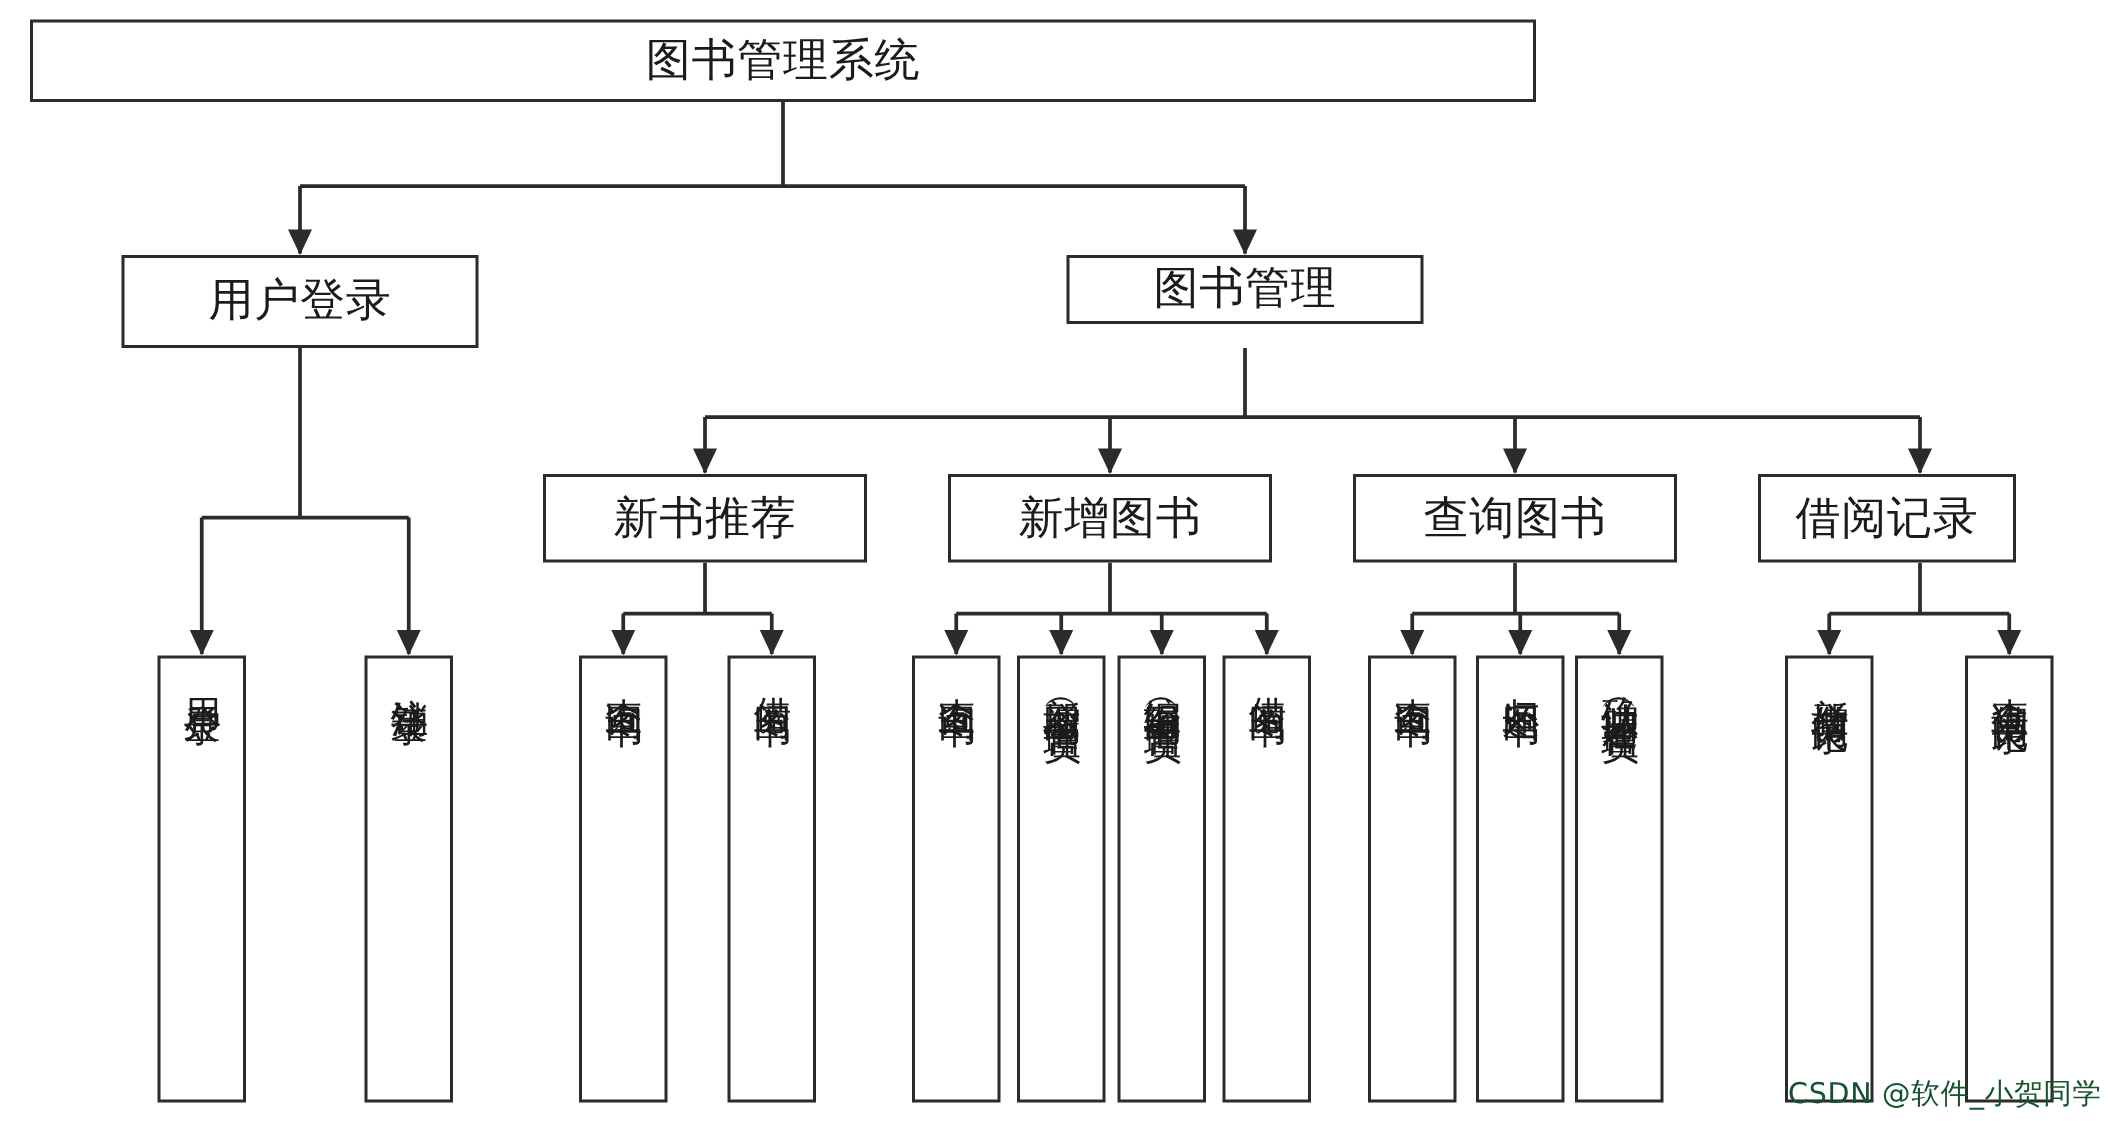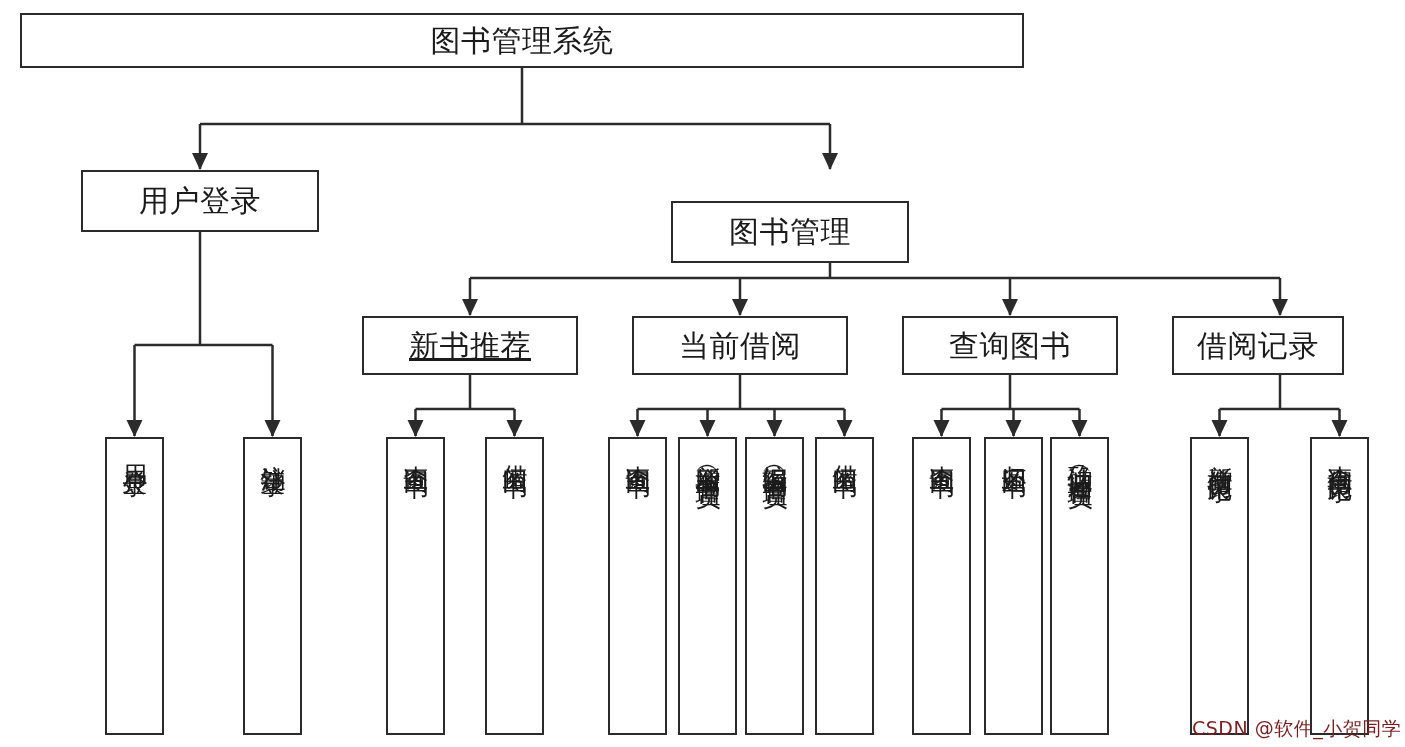--- a/index.html
+++ b/index.html
@@ -126,28 +126,28 @@
       <path d="M1339.5,409 L1339.5,436 " stroke="#2b2b2b" stroke-width="2.5" fill="none"></path>
       <path d="M1331.5,420 L1347.5,420 L1339.5,437 Z" fill="#2b2b2b"></path>
     </svg>
   <div id="nodes">
       <div class="node horiz" style="left: 20px; top: 13px; width: 1004px; height: 55px;">
         <span class="label">图书管理系统</span>
       </div>
       <div class="node horiz" style="left: 81px; top: 170px; width: 238px; height: 62px;">
         <span class="label">用户登录</span>
       </div>
-      <div class="node horiz" style="left: 671px; top: 170px; width: 238px; height: 62px; margin-top: 31px;">
+      <div class="node horiz" style="left: 711px; top: 170px; width: 238px; height: 46px;">
         <span class="label">图书管理</span>
       </div>
-      <div class="node horiz" style="left: 362px; top: 316px; width: 216px; height: 59px; text-decoration: underline;">
+      <div class="node horiz" style="left: 362px; top: 316px; width: 216px; height: 59px;">
         <span class="label">新书推荐</span>
       </div>
       <div class="node horiz" style="left: 632px; top: 316px; width: 216px; height: 59px;">
-        <span class="label">当前借阅</span>
+        <span class="label">新增图书</span>
       </div>
       <div class="node horiz" style="left: 902px; top: 316px; width: 216px; height: 59px;">
         <span class="label">查询图书</span>
       </div>
       <div class="node horiz" style="left: 1172px; top: 316px; width: 172px; height: 59px;">
         <span class="label">借阅记录</span>
       </div>
       <div class="node vert" style="left: 105px; top: 437px; width: 59px; height: 298px;">
         <span class="label">用户登录</span>
       </div>
@@ -181,14 +181,14 @@
       <div class="node vert" style="left: 1050px; top: 437px; width: 59px; height: 298px;">
         <span class="label">确认归还（管理员）</span>
       </div>
       <div class="node vert" style="left: 1190px; top: 437px; width: 59px; height: 298px;">
         <span class="label">新增借阅记录</span>
       </div>
       <div class="node vert" style="left: 1310px; top: 437px; width: 59px; height: 298px;">
         <span class="label">查询借阅记录</span>
       </div>
     </div>
-  <div class="watermark" style="left: 1192px; top: 716px; color: #7f1d1d;">CSDN @软件_小贺同学</div>
+  <div class="watermark" style="left: 1192px; top: 716px; color: #14532d;">CSDN @软件_小贺同学</div>
 </div>
 
 </body></html>

